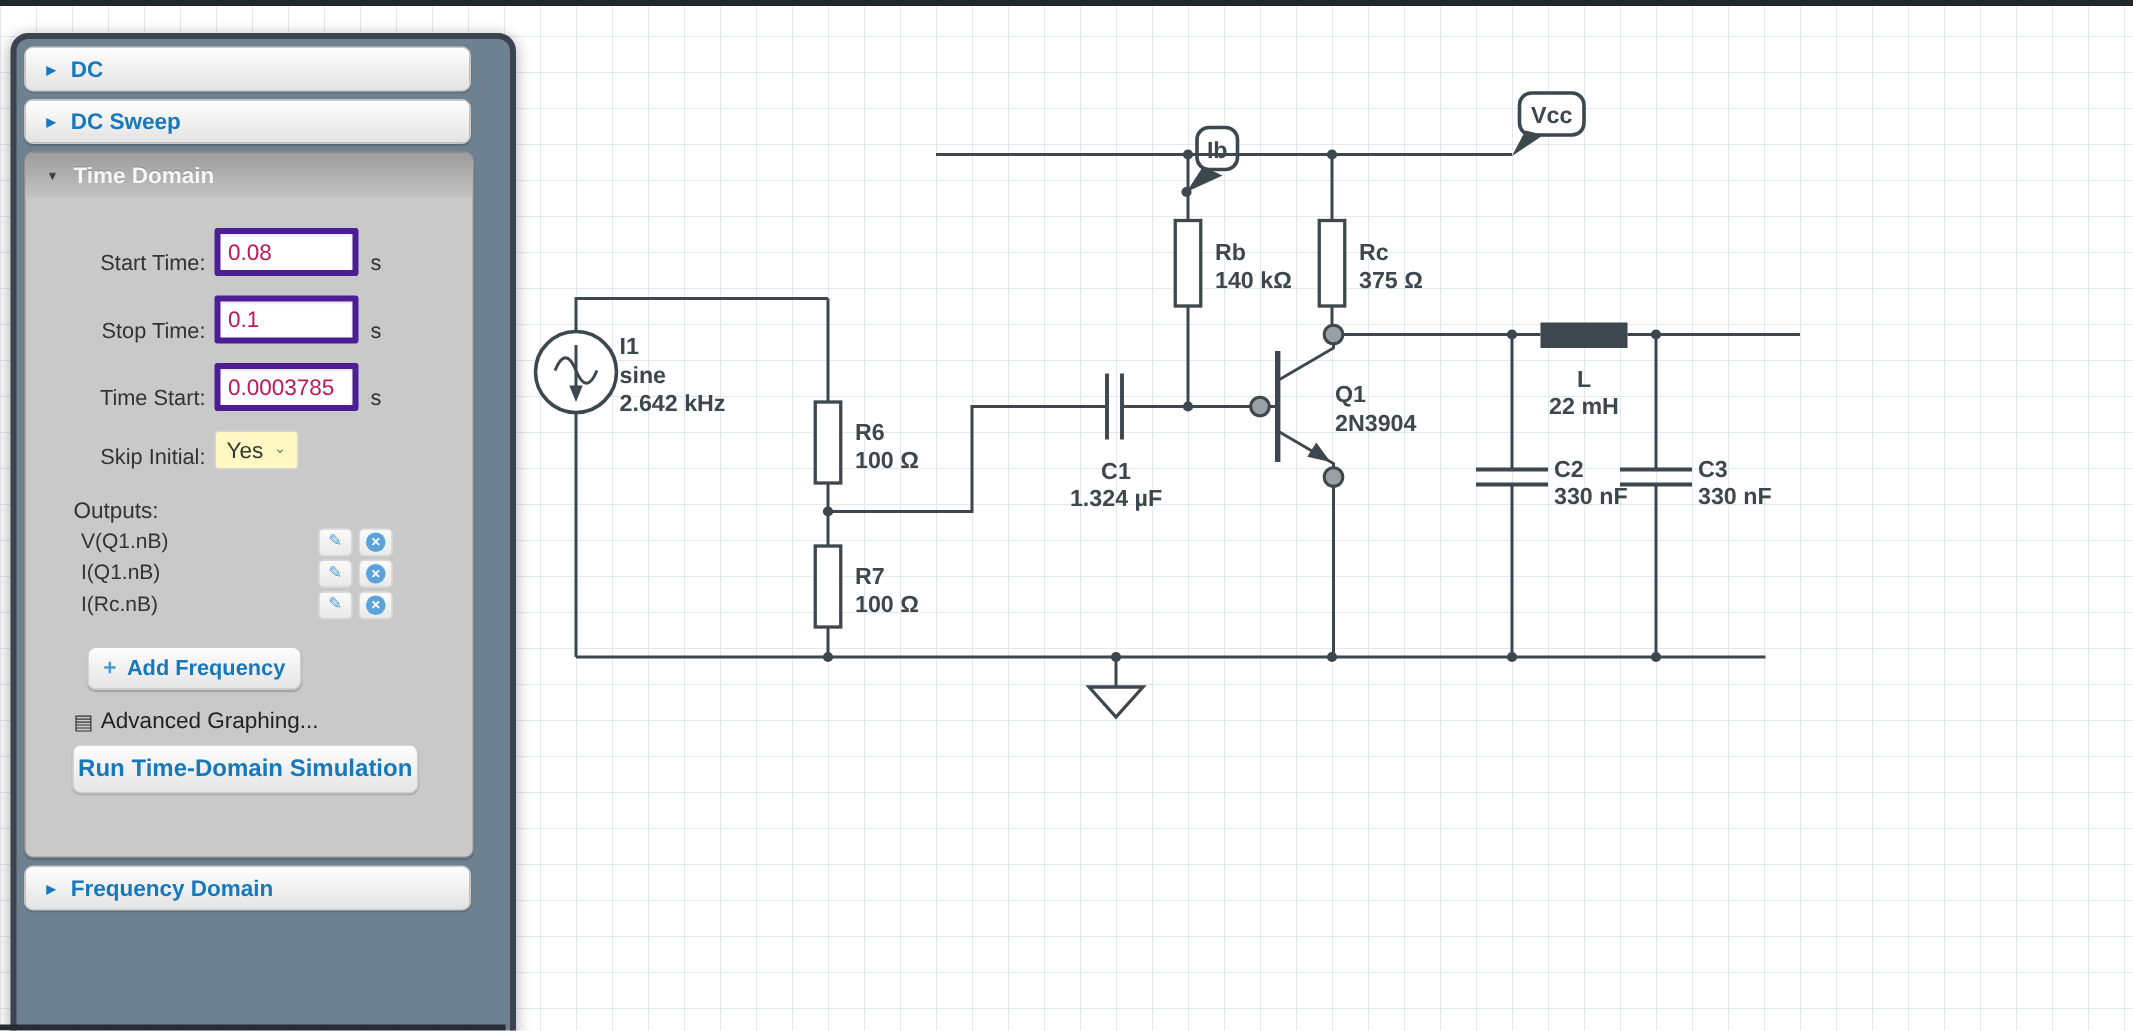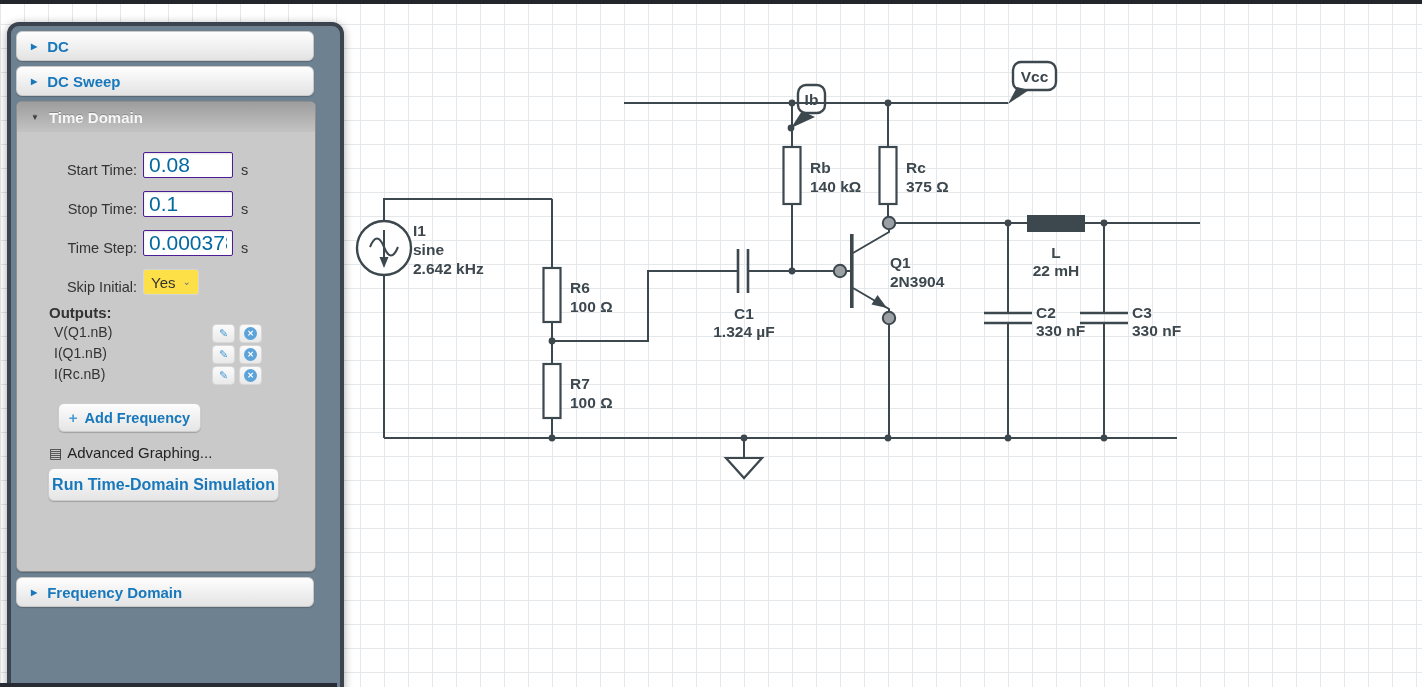--- a/index.html
+++ b/index.html
@@ -50,33 +50,33 @@
     text-shadow:0 -1px 0 rgba(0,0,0,.2);
   }
   .section-header .acc-arrow{color:#3c4043;}
   .section-body{height:419px;position:relative;font-size:14.5px;color:#333;}
 
   .form-row{display:flex;align-items:flex-end;margin-top:13px;}
   .form-row.first{margin-top:20px;}
   .form-label{width:120px;text-align:right;flex:none;}
   .text-input{
     width:78px;height:24px;margin-left:6px;flex:none;
-    border:1px solid #4c1d95;border-radius:2px;
-    font-family:"Liberation Sans",sans-serif;font-size:21px;color:#0369a1;
+    border:4px solid #4c1d95;border-radius:2px;
+    font-family:"Liberation Sans",sans-serif;font-size:15px;color:#be185d;
     padding:0 5px;box-shadow:inset 0 1px 2px rgba(0,0,0,.12);
   }
   .unit{margin-left:8px;}
   .select-box{
-    margin-left:6px;height:24px;background:#fde047;border:1px solid #d6d6d6;border-radius:3px;
+    margin-left:6px;height:24px;background:#fef9c3;border:1px solid #d6d6d6;border-radius:3px;
     display:flex;align-items:center;padding:0 7px;gap:7px;font-size:15px;cursor:pointer;
   }
   .select-chevron{font-size:10px;color:#777;line-height:1;}
   .sweep-row{display:flex;align-items:center;margin-top:19px;padding-left:32px;}
   .checkbox{width:14px;height:14px;margin:0 0 0 12px;accent-color:#fff;}
-  .outputs-label{margin-top:9px;padding-left:32px;font-size:15px;font-weight:bold;}
+  .outputs-label{margin-top:19px;padding-left:32px;font-size:15px;}
   .output-row{display:flex;margin:3px 0 3px 37px;width:208px;height:18px;}
   .output-expr{flex:1;font-size:14px;}
   .mini-btn{
     width:21px;height:17px;border-radius:4px;margin-left:4px;
     background:linear-gradient(#fbfbfb,#e9e9e9);border:1px solid #d8d8d8;
     display:flex;align-items:center;justify-content:center;cursor:pointer;flex:none;
   }
   .pencil-icon{color:#4a9bd5;font-size:11px;line-height:1;}
   .delete-disc{
     width:13px;height:13px;border-radius:50%;background:#5ba3d9;color:#fff;
@@ -243,21 +243,21 @@
         <span class="unit">s</span>
       </div>
 
       <div class="form-row">
         <span class="form-label">Stop Time:</span>
         <input class="text-input" type="text" value="0.1" style="">
         <span class="unit">s</span>
       </div>
 
       <div class="form-row">
-        <span class="form-label">Time Step:</span>
+        <span class="form-label">Time Start:</span>
         <input class="text-input" type="text" value="0.0003785" style="">
         <span class="unit">s</span>
       </div>
 
       <div class="form-row">
         <span class="form-label">Skip Initial:</span>
         <div class="select-box">
           <span>Yes</span>
           <span class="select-chevron">⌄</span>
         </div>

